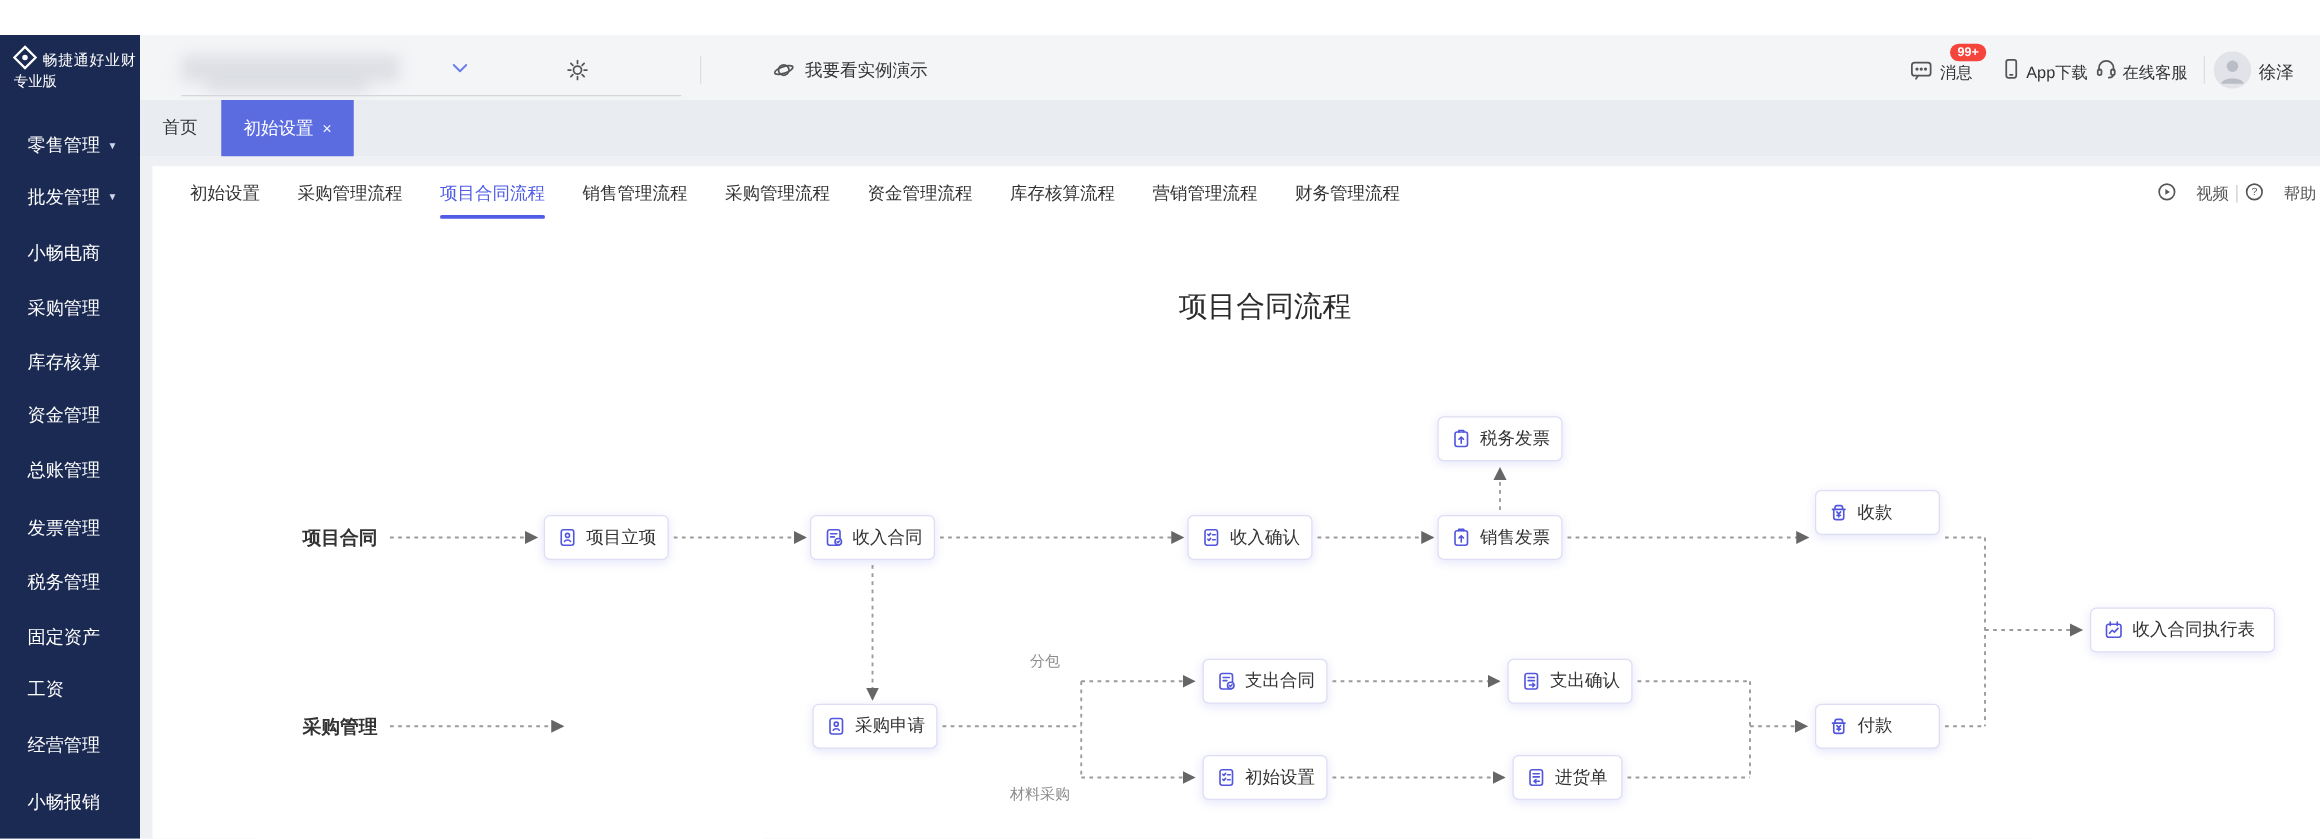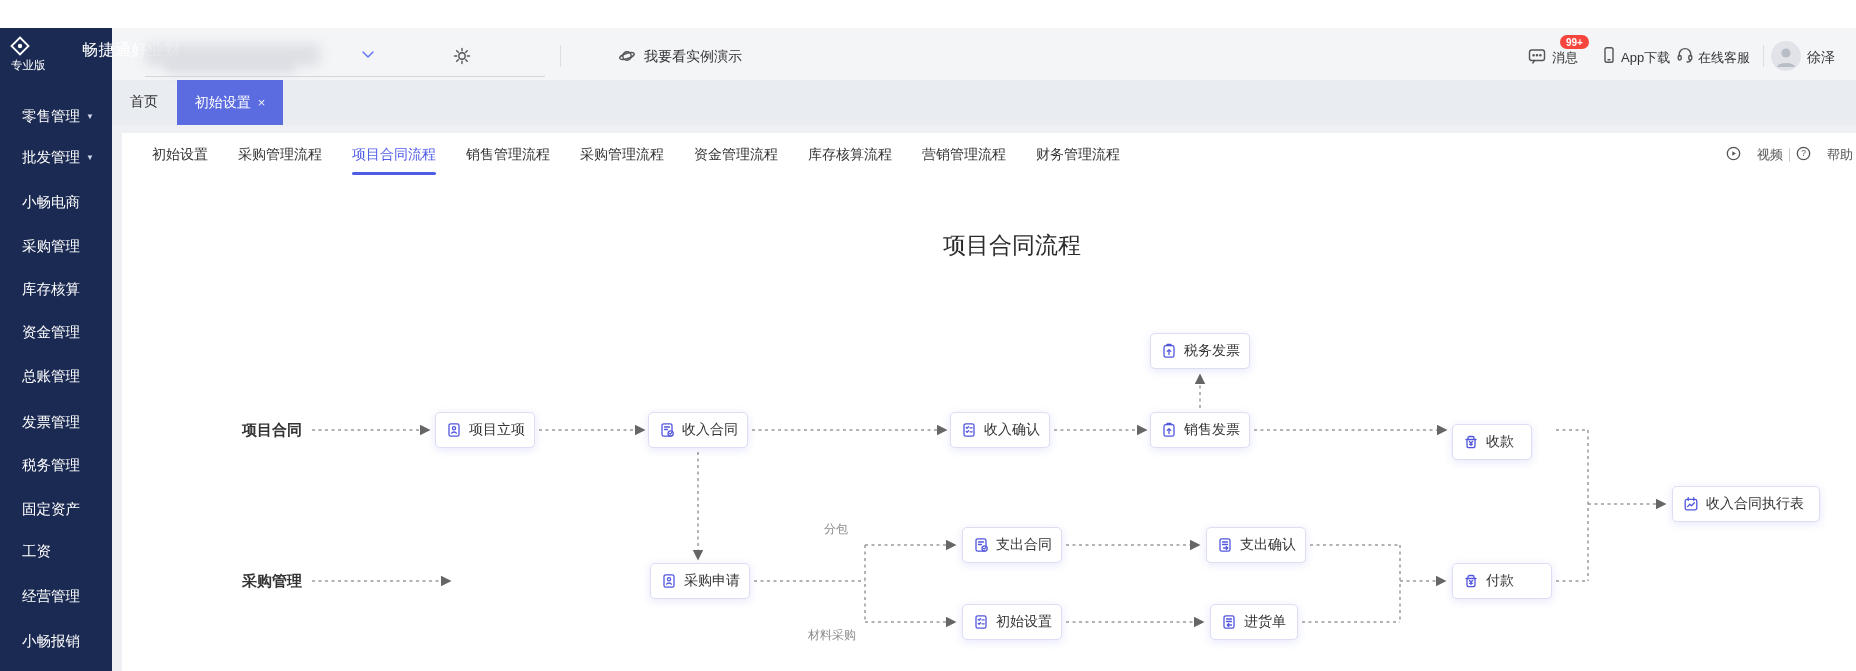--- a/index.html
+++ b/index.html
@@ -10,21 +10,21 @@
   
   .top-white  { position:absolute; left:0; top:0; width:1856px; height:28px; background:#fff; }
   .sidebar-bg { position:absolute; left:0; top:28px; width:112px; height:643px; background:#1b2a52; }
   .header-bg  { position:absolute; left:112px; top:28px; width:1744px; height:52px; background:#f4f5f7; }
   .strip-bg   { position:absolute; left:112px; top:80px; width:1744px; height:45px; background:#e9ecf1; }
   .content-bg { position:absolute; left:112px; top:125px; width:1744px; height:546px; background:#eef0f4; }
   .panel-bg   { position:absolute; left:122px; top:133px; width:1734px; height:538px; background:#fff; }
 
   
   .logo-d { position:absolute; left:10px; top:36px; width:20px; height:20px; }
-  .brand  { position:absolute; left:34px; top:40px; font-size:16px; color:#fff; letter-spacing:.5px;margin-left:48px; }
+  .brand  { position:absolute; left:34px; top:40px; font-size:12px; color:#fff; letter-spacing:.5px; }
   .edition{ position:absolute; left:11px; top:58px; font-size:11.5px; color:#fff; }
   .side-item { position:absolute; left:22px; width:90px; font-size:14.5px; font-weight:400;
                color:#fff; cursor:pointer; white-space:nowrap; }
   .caret { font-size:8px; color:#cfd6ea; margin-left:6px; vertical-align:2px; }
 
   
   .blur1 { position:absolute; left:145px; top:44px; width:175px; height:22px; background:#c7cad2;
            opacity:.5; filter:blur(6px); border-radius:4px; }
   .blur2 { position:absolute; left:165px; top:62px; width:130px; height:12px; background:#cdd0d8;
            opacity:.5; filter:blur(5px); border-radius:4px; }
@@ -276,21 +276,21 @@
 
   <div class="node" style="left:1150px;top:412px;width:100px">
     <span class="nico"><svg viewBox="0 0 16 16" width="16" height="16">
           <rect x="3" y="2.6" width="10" height="11.6" rx="1.8"></rect>
           <path d="M6 2.6V1.4h4v1.2"></path>
           <path d="M8 11.5V6.8M6.2 8.4L8 6.6l1.8 1.8"></path>
         </svg></span>
     <span>销售发票</span>
   </div>
 
-  <div class="node" style="left:1452px;top:424px;width:80px">
+  <div class="node" style="left:1452px;top:392px;width:100px">
     <span class="nico"><svg viewBox="0 0 16 16" width="16" height="16">
           <path d="M3 5.5h10M4 5.5v6.2a2 2 0 002 2h4a2 2 0 002-2V5.5"></path>
           <path d="M5 5.5V4a1.5 1.5 0 011.5-1.5h3A1.5 1.5 0 0111 4v1.5"></path>
           <path d="M6.5 7.5L8 9.2l1.5-1.7M8 9.2v2.4M6.6 10.3h2.8"></path>
         </svg></span>
     <span>收款</span>
   </div>
 
   <div class="node" style="left:650px;top:563px;width:100px">
     <span class="nico"><svg viewBox="0 0 16 16" width="16" height="16">

